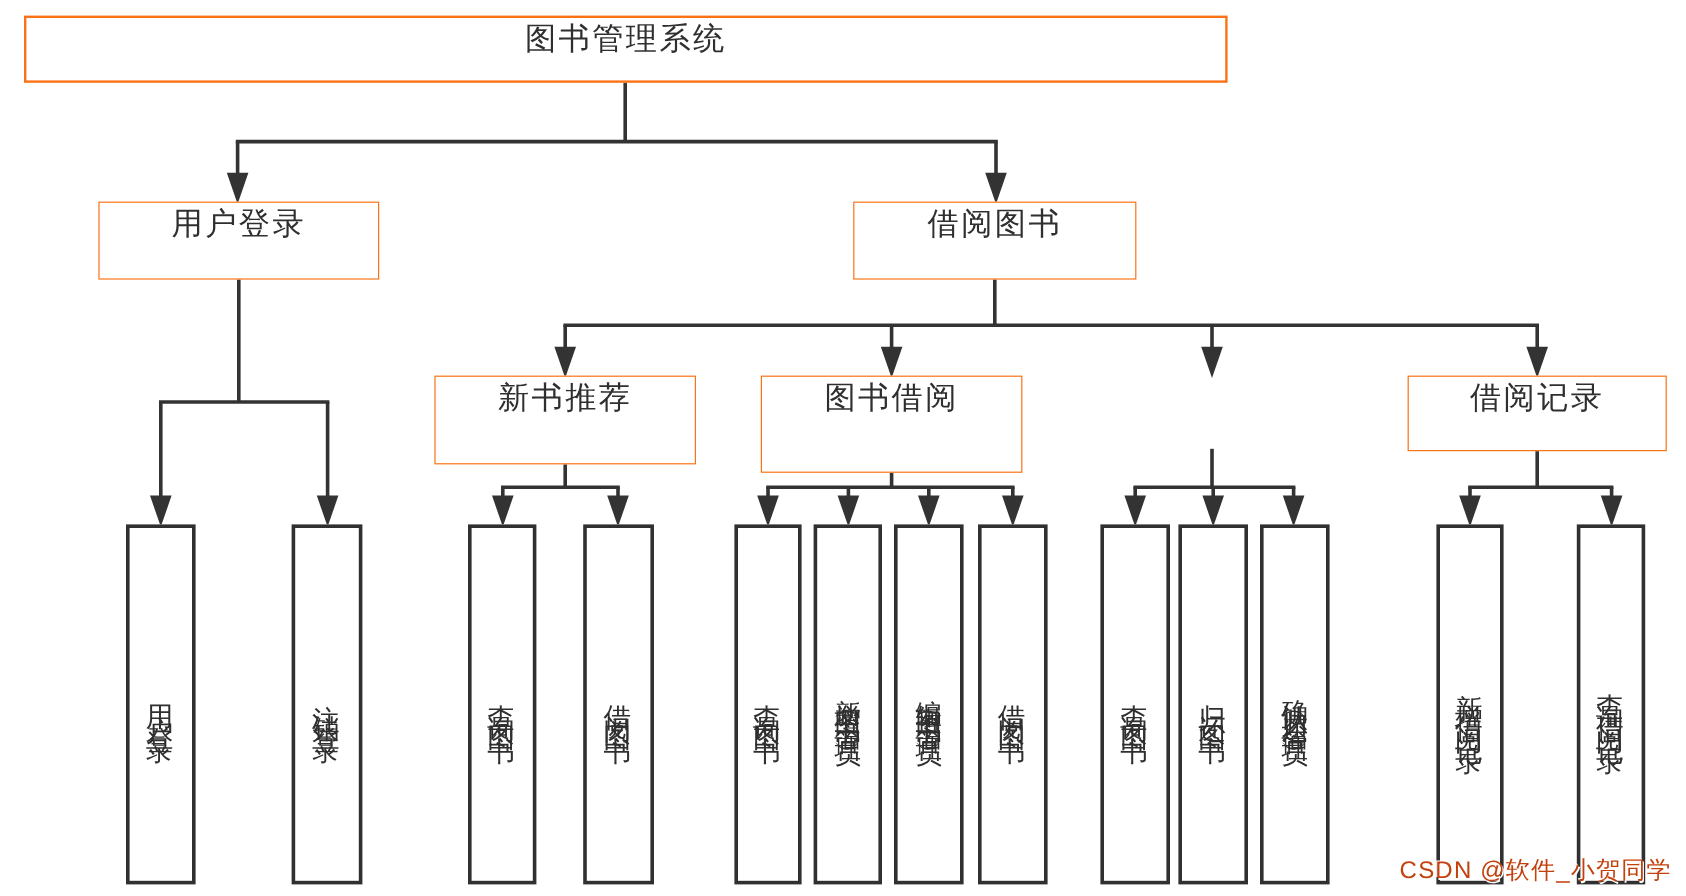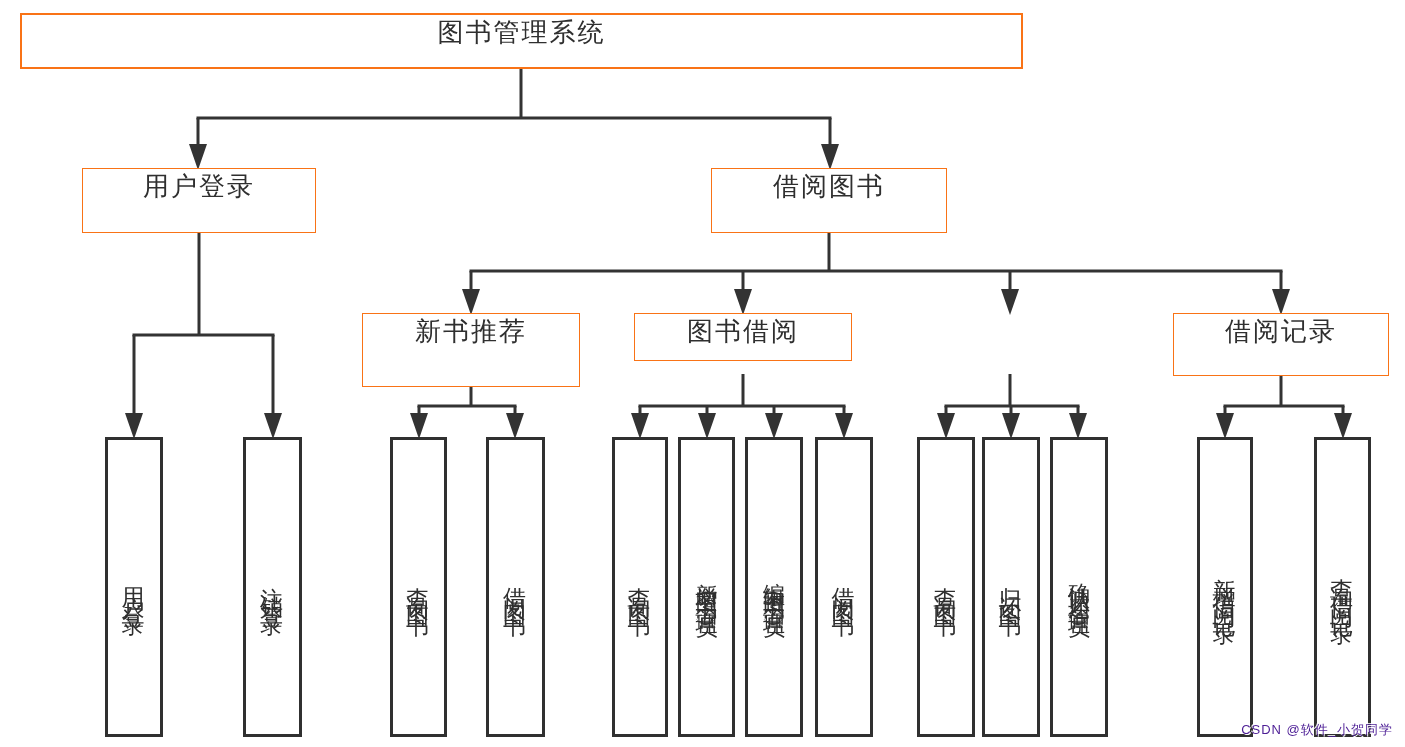--- a/index.html
+++ b/index.html
@@ -34,22 +34,22 @@
     text-orientation:mixed;
     font-size:23px;letter-spacing:9px;
     color:#2f2f2f;
     overflow:hidden;
     white-space:nowrap;
   }
   .leaf.long{font-size:22px;letter-spacing:5px;}
   .watermark{
     position:absolute;
     right:12px;bottom:8px;
-    font-size:13px;
-    color:#4c1d95;
+    font-size:20px;
+    color:#c2410c;
     text-shadow:1px 1px 0 #ffffff, -1px -1px 0 #ffffff;
     z-index:10;
     letter-spacing:1px;
     white-space:nowrap;
   }
 </style>
 </head>
 <body>
 
 <div class="canvas">
@@ -127,21 +127,21 @@
   <div class="box" style="left:82px;top:168px;width:234px;height:65px">
     <span>用户登录</span>
   </div>
   <div class="box" style="left:711px;top:168px;width:236px;height:65px">
     <span>借阅图书</span>
   </div>
 
   <div class="box" style="left:362px;top:313px;width:218px;height:74px">
     <span>新书推荐</span>
   </div>
-  <div class="box" style="left:634px;top:313px;width:218px;height:48px">
+  <div class="box" style="left:634px;top:313px;width:218px;height:81px">
     <span>图书借阅</span>
   </div>
   <div class="box" style="left:1173px;top:313px;width:216px;height:63px">
     <span>借阅记录</span>
   </div>
 
   <div class="leaf" style="left:105px;width:58px">
     <span>用户登录</span>
   </div>
   <div class="leaf" style="left:243px;width:59px">

